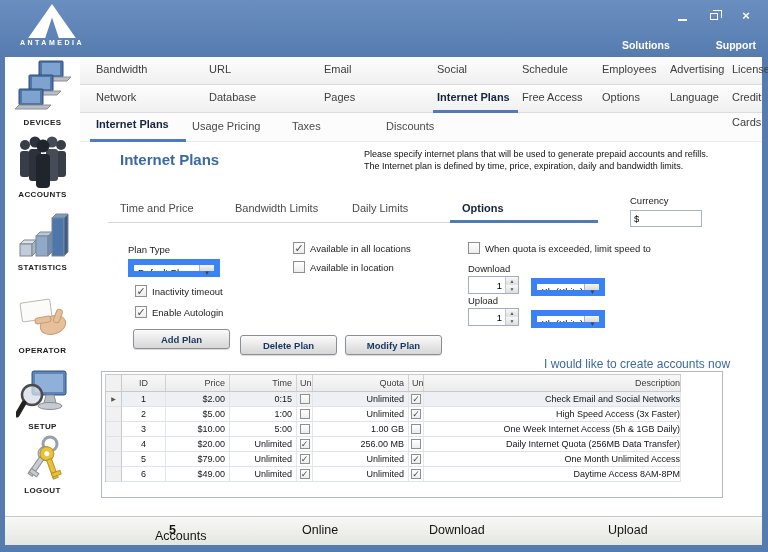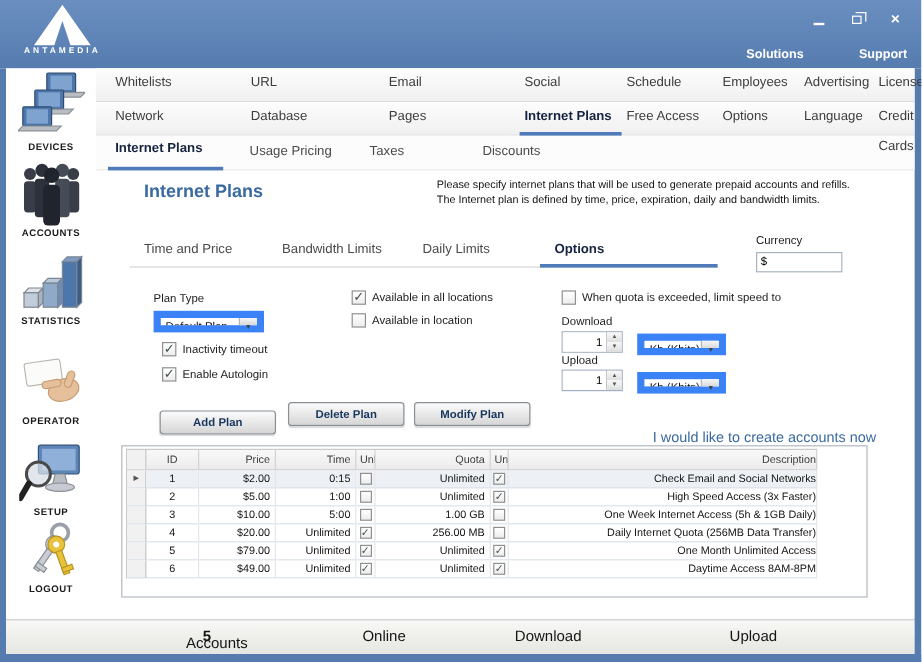--- a/index.html
+++ b/index.html
@@ -37,21 +37,21 @@
   .main { position:absolute; left:80px; top:57px; right:6px; bottom:36px; background:#fff; }
 
   .nav-row { height:28px; display:grid; grid-template-columns:113px 115px 113px 85px 80px 68px 62px auto;
              align-items:stretch; background:linear-gradient(#fdfdfd,#f0f0f0);
              border-bottom:1px solid #dcdcdc; padding-left:12px; }
   .nav-cell { font-size:11px; color:#3d3d3d; line-height:25px; padding-left:4px; cursor:pointer; height:28px; }
   .nav-cell.active { font-weight:bold; color:#16233f; border-bottom:3px solid #4f7cb8; line-height:24px; }
 
   .subtabs { height:29px; display:flex; padding-left:10px; background:#fcfcfc; border-bottom:1px solid #ececec; }
   .subtab { font-size:11px; color:#4a4a4a; line-height:26px; padding:0 6px; cursor:pointer; height:29px; }
-  .subtab:nth-child(1){ width:96px; } .subtab:nth-child(2){ width:92px; margin-left:16px;}
+  .subtab:nth-child(1){ width:96px; } .subtab:nth-child(2){ width:92px; margin-left:0;}
   .subtab:nth-child(3){ width:74px; margin-left:8px;} .subtab:nth-child(4){ margin-left:20px;}
   .subtab.active { font-weight:bold; color:#16233f; border-bottom:3px solid #4f7cb8; line-height:23px; }
 
   .page-title { position:absolute; left:40px; top:94px; font-size:15px; font-weight:bold; color:#3a6aa0; }
   .page-desc { position:absolute; left:284px; top:92px; width:400px; font-size:9px; color:#111; line-height:11.5px; }
 
   .inner-tabs { position:absolute; left:28px; top:140px; width:490px; height:26px; display:flex;
                 border-bottom:1px solid #d6d6d6; }
   .itab { font-size:11px; color:#4a4a4a; line-height:23px; padding-left:12px; height:26px; cursor:pointer; }
   .itab:nth-child(1){ width:115px; } .itab:nth-child(2){ width:117px; } .itab:nth-child(3){ width:110px; }
@@ -246,21 +246,21 @@
             <rect x="31.5" y="38" width="9" height="4" fill="#e8c23a" stroke="#b8941f"></rect>
           </g>
       </svg>
       <span class="lbl">LOGOUT</span>
     </div>
   </div>
 
   <div class="main">
 
     <div class="nav-row">
-      <span class="nav-cell">Whitelists</span>
+      <span class="nav-cell">Bandwidth</span>
       <span class="nav-cell">URL</span>
       <span class="nav-cell">Email</span>
       <span class="nav-cell">Social</span>
       <span class="nav-cell">Schedule</span>
       <span class="nav-cell">Employees</span>
       <span class="nav-cell">Advertising</span>
       <span class="nav-cell">License</span>
     </div>
     <div class="nav-row">
       <span class="nav-cell">Network</span>
@@ -359,21 +359,21 @@
             <span>▲</span>
             <span>▼</span>
           </span>
       </span>
       <span class="combo unit-combo">
         <span class="val">Kb (Kbits)</span>
         <span class="dd">▼</span>
       </span>
     </div>
 
-    <button class="btn" style="left:53px; top:285px">Add Plan</button>
+    <button class="btn" style="left:53px; top:272px">Add Plan</button>
     <button class="btn" style="left:160px; top:278px">Delete Plan</button>
     <button class="btn" style="left:265px; top:278px">Modify Plan</button>
     <span class="link">I would like to create accounts now</span>
 
     <div class="grid-box">
       <div class="grid">
         <div class="g-row g-head">
           <span class="g-cell g-sel"></span>
           <span class="g-cell t-c">ID</span>
           <span class="g-cell t-r">Price</span>

